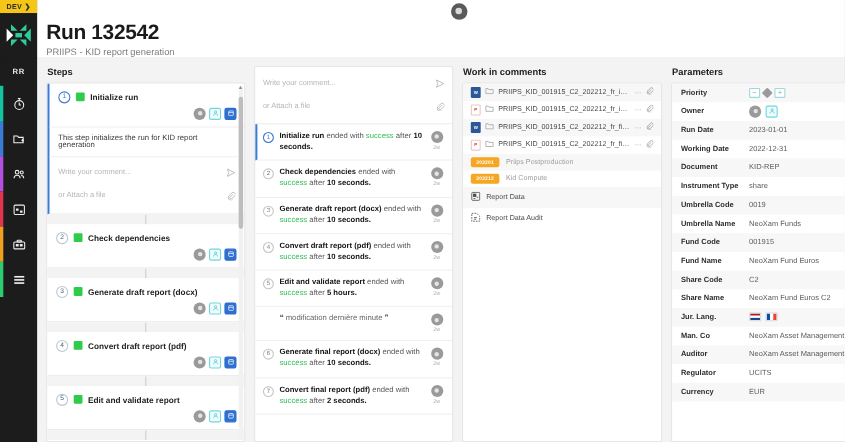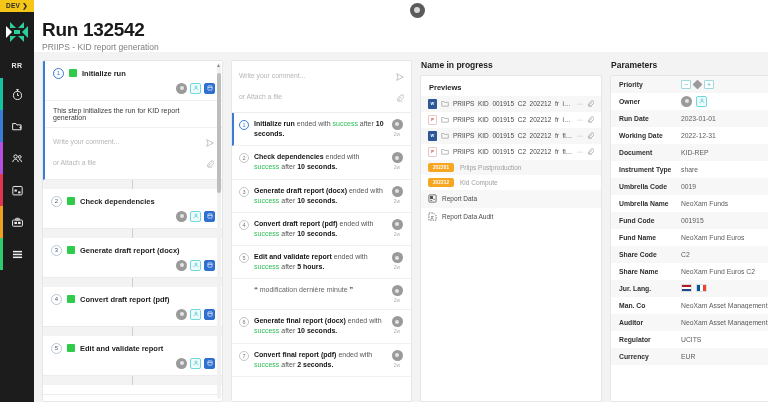--- a/index.html
+++ b/index.html
@@ -249,20 +249,21 @@
     </div>
 
     <div class="titleblock">
       <div class="run-title">Run 132542</div>
       <div class="run-sub">PRIIPS - KID report generation</div>
     </div>
 
     <div class="columns">
 
       <div class="col col-steps">
+        <div class="col-head">Steps</div>
         <div class="panel">
           <div class="steps-scroll" id="steps-scroll">
 
   <div class="step-card active">
     <div class="step-head">
       <span class="step-num">1</span>
       <span class="step-dot"></span>
       <span class="step-name">Initialize run</span>
     </div>
 
@@ -497,23 +498,22 @@
     <span class="t-right">
       <span class="t-av"></span>
       <span class="t-time">2w</span>
     </span>
   </div>
             </div>
         </div>
       </div>
 
       <div class="col col-wip">
-        <div class="col-head">Name in progress</div>
+        <div class="col-head">Work in comments</div>
         <div class="panel">
-          <div class="sec-title">Previews</div>
           <div id="previews-list">
   <div class="file-row alt">
     <span class="ficon doc">W</span>
     <span>
       <svg width="8" height="7" viewBox="0 0 12 10" fill="none" stroke="#9a9a9a" stroke-width="1">
                     <path d="M1 2h3.2l1 1.4H11V9H1z"></path>
                   </svg></span>
     <span class="fname">PRIIPS_KID_001915_C2_202212_fr_interm...</span>
     <span style="color:#9a9a9a;font-size:6px">⋯</span>
     <span>

